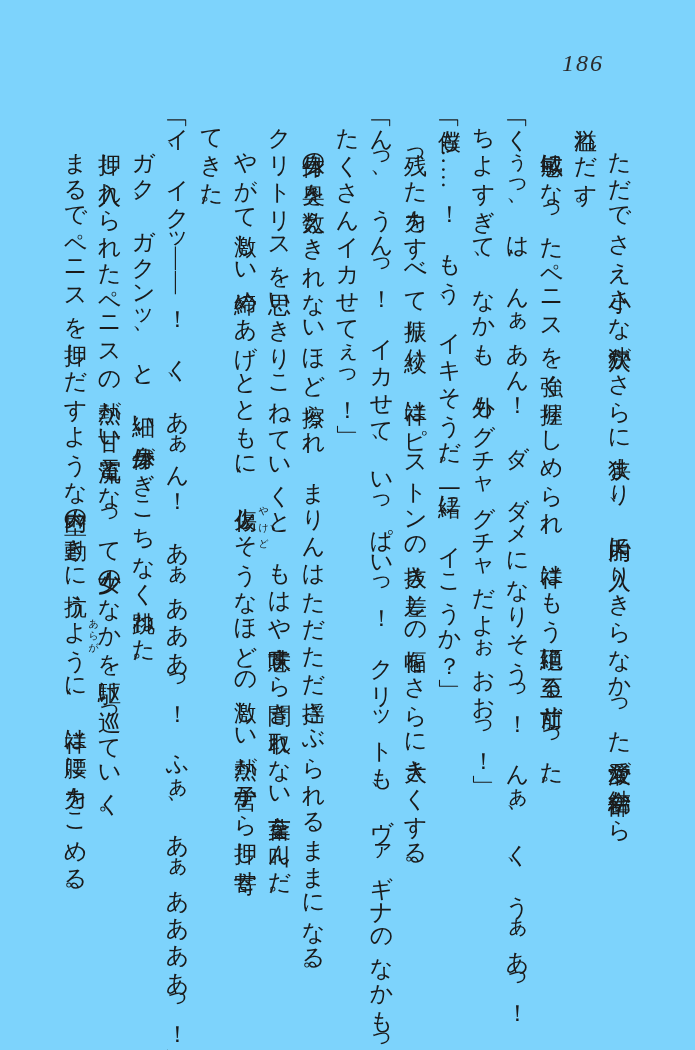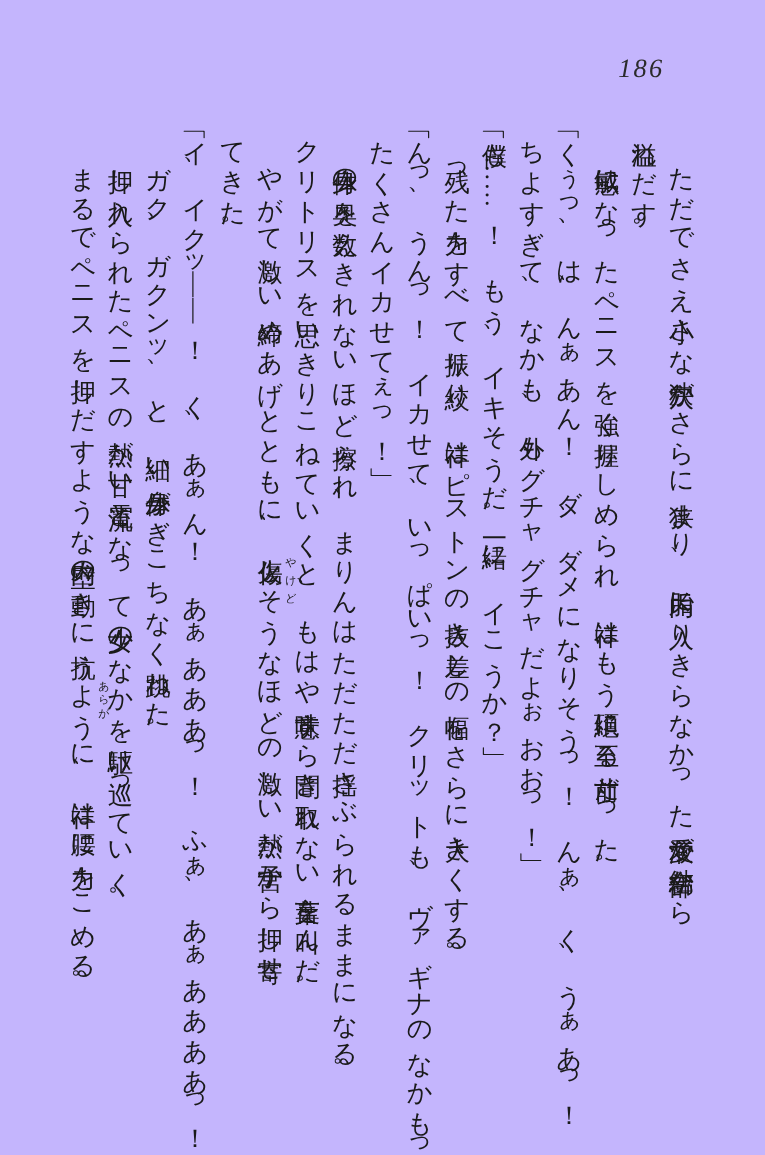--- a/index.html
+++ b/index.html
@@ -1,19 +1,19 @@
 <!DOCTYPE html>
 <html lang="ja"><head>
 <meta charset="utf-8">
 <style>
   html,body{margin:0;padding:0;}
   .page{
     position:relative;
     width:695px;height:1050px;
-    background:#c4b5fd;
+    background:#7dd3fc;
     overflow:hidden;
     font-family:"Liberation Serif", serif;
   }
   .page-number{
     position:absolute;
     left:562px;top:50px;
     font-size:24px;
     font-style:italic;
     letter-spacing:2px;
     color:#2b2b2b;

